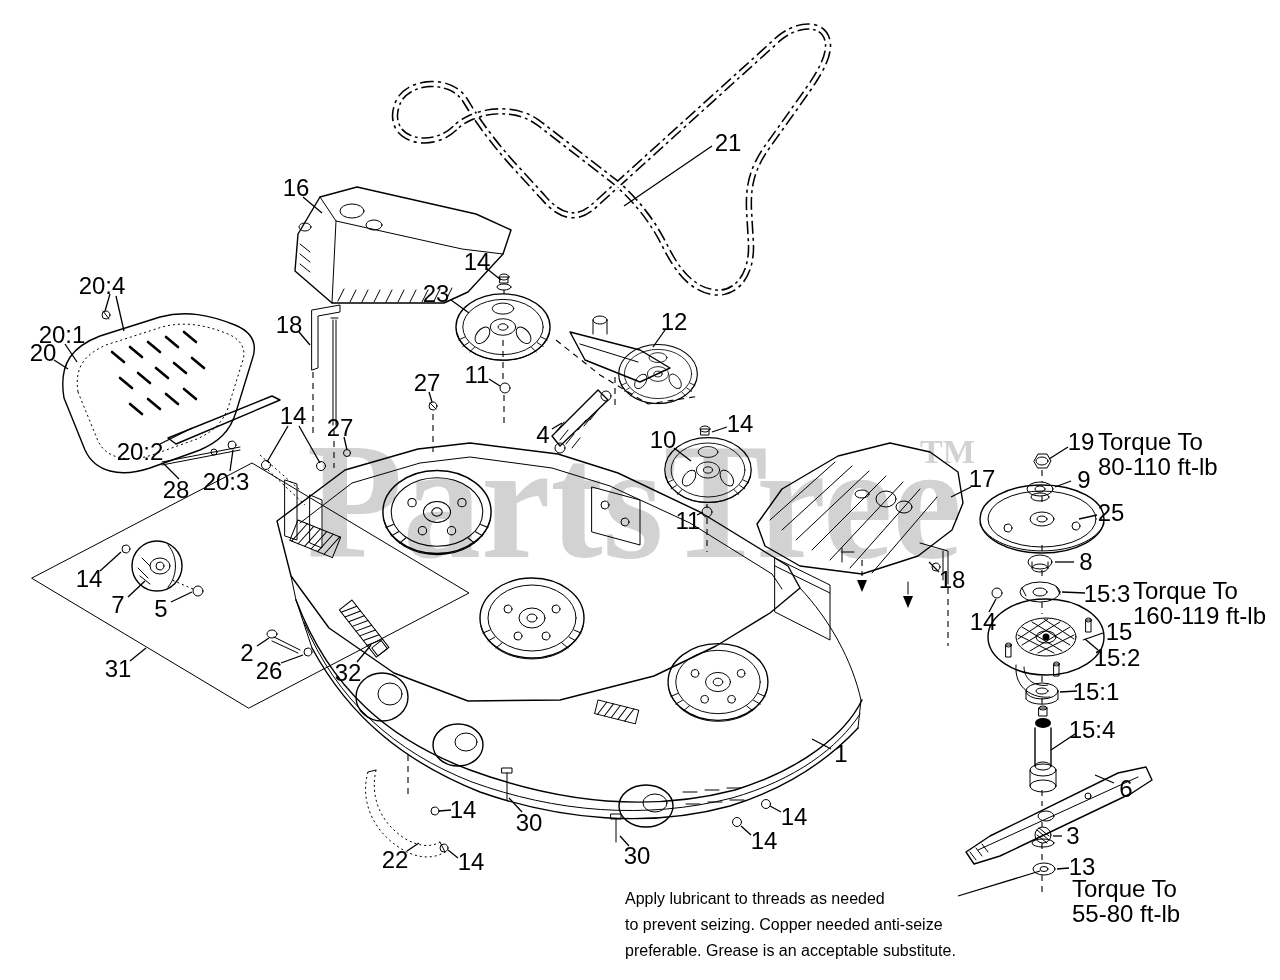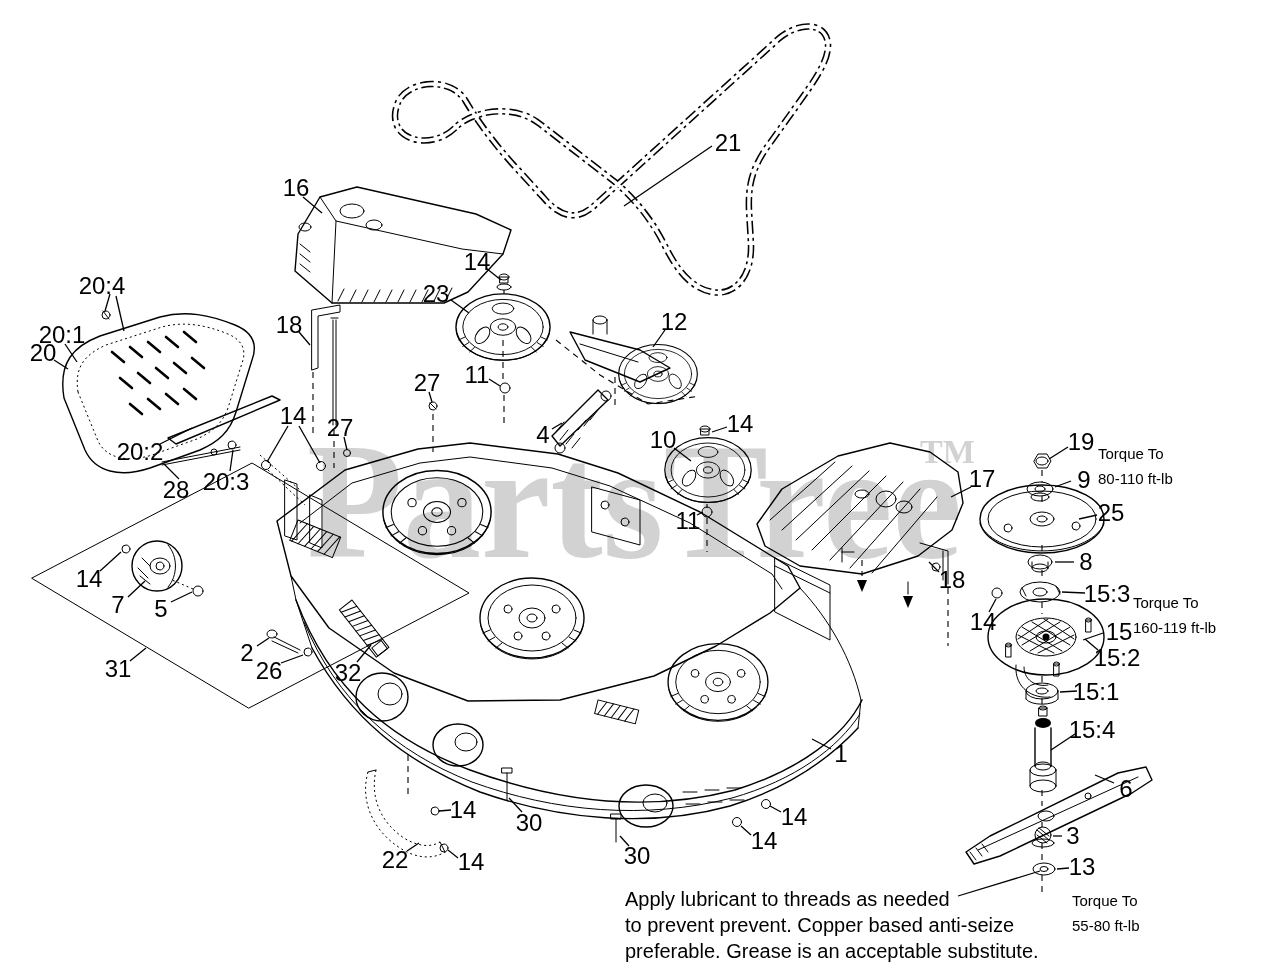--- a/index.html
+++ b/index.html
@@ -10,22 +10,22 @@
   .ln2{fill:none;stroke:#000;stroke-width:1;stroke-linecap:round;stroke-linejoin:round;}
   .thk{fill:none;stroke:#000;stroke-width:2.6;stroke-linecap:round;}
   .dash{fill:none;stroke:#000;stroke-width:1.1;stroke-dasharray:6 5;}
   .dot{fill:none;stroke:#000;stroke-width:1;stroke-dasharray:2 3;}
   .leader{fill:none;stroke:#000;stroke-width:1.3;}
   .co{font-family:"Liberation Sans",sans-serif;font-size:24px;fill:#000;
       text-anchor:middle;dominant-baseline:central;}
   .wm{font-family:"Liberation Serif",serif;font-weight:bold;}
   .belt-out{fill:none;stroke:#000;stroke-width:6.5;stroke-dasharray:13 4 3 4;}
   .belt-in{fill:none;stroke:#fff;stroke-width:3.4;}
-  .torque{position:absolute;font-size:15px;line-height:25px;white-space:nowrap;margin-top:12px;}
-  .note{position:absolute;left:625px;top:886px;font-size:20px;line-height:26px;white-space:nowrap;}
+  .torque{position:absolute;font-size:24px;line-height:25px;white-space:nowrap;}
+  .note{position:absolute;left:625px;top:886px;font-size:16px;line-height:26px;white-space:nowrap;}
 </style>
 </head>
 <body>
 
 <div class="screen">
 <svg id="diagram-svg" width="1280" height="980" viewBox="0 0 1280 980">
 
   <defs>
     <g id="vpulley">
       <ellipse rx="48" ry="36" class="ln"></ellipse>
@@ -399,16 +399,16 @@
   <div>Torque To</div>
   <div>160-119 ft-lb</div>
 </div>
 <div class="torque" style="left:1072px;top:876px">
   <div>Torque To</div>
   <div>55-80 ft-lb</div>
 </div>
 
 <div class="note">
   <div>Apply lubricant to threads as needed</div>
-  <div>to prevent prevent. Copper based anti-seize</div>
+  <div>to prevent seizing. Copper needed anti-seize</div>
   <div>preferable. Grease is an acceptable substitute.</div>
 </div>
 </div>
 
 </body></html>

